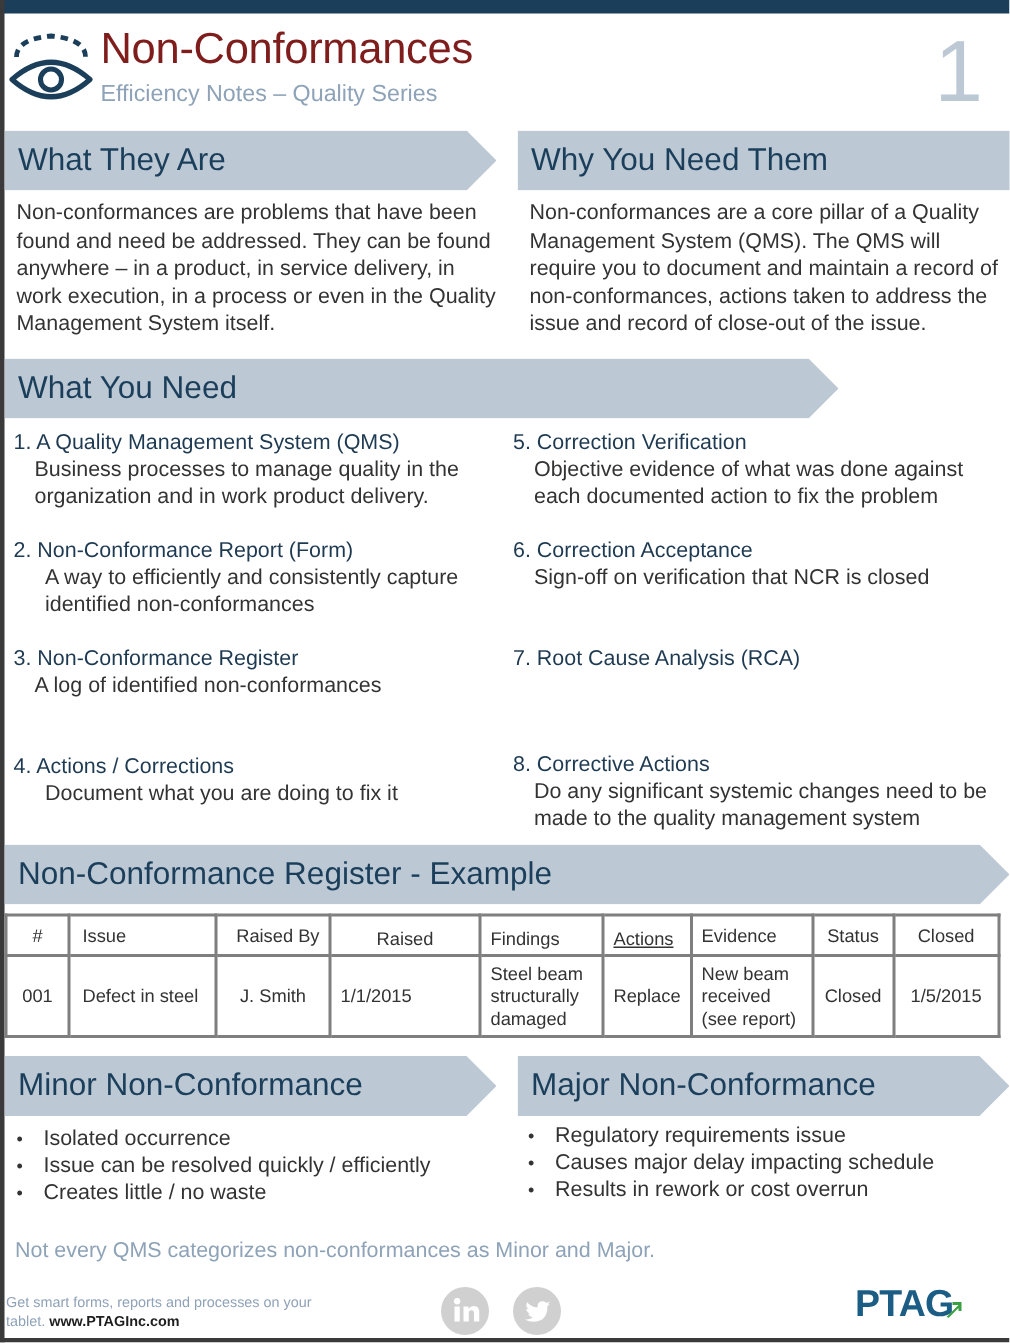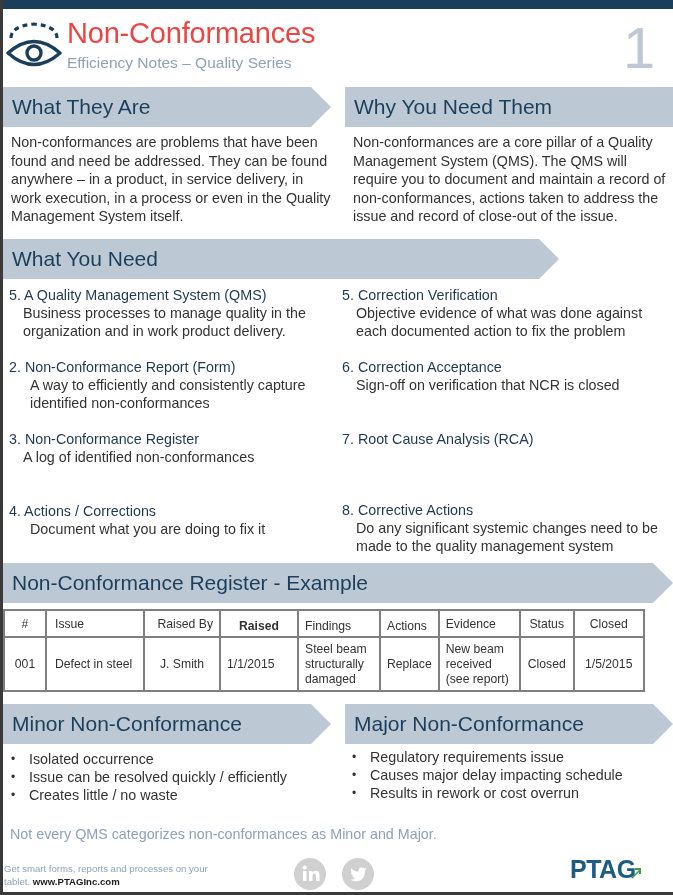--- a/index.html
+++ b/index.html
@@ -3,21 +3,21 @@
   <meta charset="utf-8">
   <style>
     * { box-sizing: border-box; margin: 0; padding: 0; }
     html, body { width: 673px; height: 895px; background: #ffffff; overflow: hidden; }
     body { font-family: "Liberation Sans", sans-serif; color: #333333; position: relative; }
     .frame-left { position: absolute; left: 0; top: 0; width: 3px; height: 895px; background: #3a3a3a; }
     .frame-bottom { position: absolute; left: 0; top: 892px; width: 673px; height: 3px; background: #3a3a3a; }
     .topbar { position: absolute; left: 0; top: 0; width: 673px; height: 9px; background: #1b3f5b; }
 
     .logo-eye { position: absolute; left: 5px; top: 20px; width: 58px; height: 48px; }
-    .title { position: absolute; left: 67px; top: 17px; font-size: 29px; color: #ef4444; letter-spacing: -0.2px; }
+    .title { position: absolute; left: 67px; top: 17px; font-size: 29px; color: #7f1d1d; letter-spacing: -0.2px; }
     .subtitle { position: absolute; left: 67px; top: 54px; font-size: 15.5px; color: #8ea2b8; }
     .page-num { position: absolute; left: 623px; top: 14px; font-size: 58px; color: #bcc8d4; }
 
     .banner { position: absolute; height: 40px; background: #bcc8d4; }
     .banner span { position: absolute; left: 9px; top: 8px; font-size: 21px; color: #1b3f5b; white-space: nowrap; }
     .banner.arrow { clip-path: polygon(0 0, calc(100% - 20px) 0, 100% 50%, calc(100% - 20px) 100%, 0 100%); }
 
     .para { position: absolute; font-size: 14.3px; line-height: 18.5px; color: #333333; }
 
     .need-item { position: absolute; font-size: 14.3px; line-height: 18px; }
@@ -66,21 +66,21 @@
 <div class="banner arrow" style="left:345px; top:87px; width:359px;">
   <span>Why You Need Them</span>
 </div>
 <div class="para" style="left:353px; top:133px; width:320px;">Non-conformances are a core pillar of a Quality Management System (QMS).  The QMS will require you to document and maintain a record of non-conformances, actions taken to address the issue and record of close-out of the issue.</div>
 
 <div class="banner arrow" style="left:3px; top:239px; width:556px;">
   <span>What You Need</span>
 </div>
 
 <div class="need-item" style="left:9px; top:286px; width:325px;">
-  <div class="head">5. A Quality Management System (QMS)</div>
+  <div class="head">1. A Quality Management System (QMS)</div>
   <div class="desc">Business processes to manage quality in the organization and in work product delivery.</div>
 </div>
 <div class="need-item" style="left:9px; top:358px; width:325px;">
   <div class="head">2. Non-Conformance Report (Form)</div>
   <div class="desc" style="padding-left:21px;">A way to efficiently and consistently capture identified non-conformances</div>
 </div>
 <div class="need-item" style="left:9px; top:430px; width:325px;">
   <div class="head">3. Non-Conformance Register</div>
   <div class="desc">A log of identified non-conformances</div>
 </div>
@@ -108,23 +108,23 @@
 <div class="banner arrow" style="left:3px; top:563px; width:670px;">
   <span>Non-Conformance Register - Example</span>
 </div>
 
 <table class="reg">
   <thead>
     <tr>
       <th style="width:42px; text-align:center;">#</th>
       <th style="width:98px; text-align:left; padding-left:8px;">Issue</th>
       <th style="width:76px; text-align:right;">Raised By</th>
-      <th style="width:78px; text-align:center; padding-top:4px;font-weight:bold;">Raised</th>
+      <th style="width:100px; text-align:center; padding-top:4px;">Raised</th>
       <th style="width:82px; text-align:left; padding-top:4px;">Findings</th>
-      <th style="width:48px; text-align:left; padding-top:4px;">Actions</th>
+      <th style="width:48px; text-align:left; padding-top:4px;text-decoration:underline;">Actions</th>
       <th style="width:81px; text-align:left;">Evidence</th>
       <th style="width:54px; text-align:center;">Status</th>
       <th style="width:70px; text-align:center;">Closed</th>
     </tr>
   </thead>
   <tbody>
     <tr>
       <td style="text-align:center;">001</td>
       <td style="text-align:left; padding-left:8px;">Defect in steel</td>
       <td style="text-align:center;">J. Smith</td>

